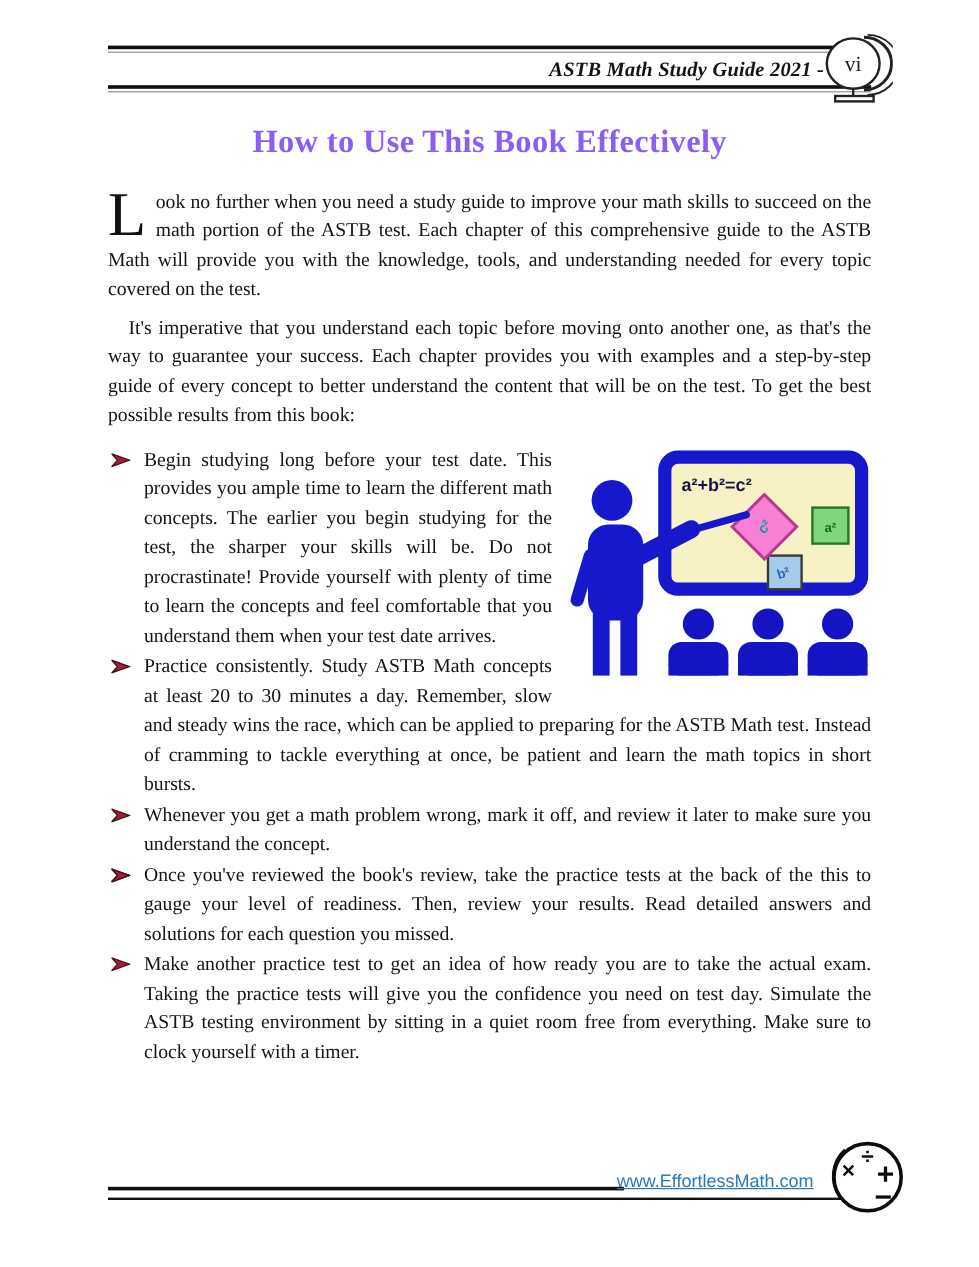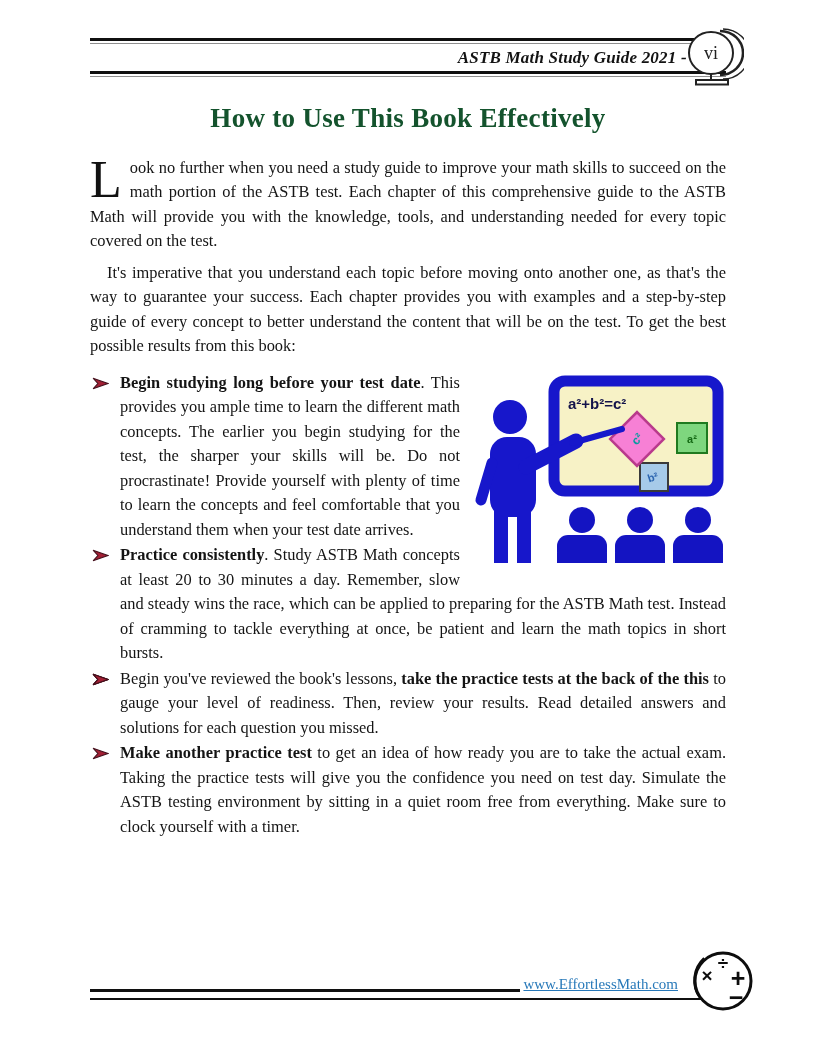--- a/index.html
+++ b/index.html
@@ -29,21 +29,21 @@
   }
   .page-badge text {
     font-family:"Liberation Serif", serif; font-size:18px; fill:#222;
   }
 
   
   h1.page-title {
     text-align:center;
     font-size:27px;
     font-weight:bold;
-    color:#14532d;
+    color:#8b5cf6;
     margin:26px 0 22px 0;
     letter-spacing:0.3px;
   }
 
   
   .intro-p {
     font-size:16.4px; line-height:24.5px; text-align:justify;
   }
   .dropcap {
     float:left;
@@ -67,35 +67,35 @@
     padding-left:30px;
     font-size:16.4px; line-height:24.5px;
     text-align:justify;
     margin-bottom:1px;
   }
   li.tip .arrow {
     position:absolute; left:2px; top:6px;
     width:17px; height:13px;
   }
   li.tip .arrow path { fill:#a31f34; stroke:#43101c; stroke-width:1; }
-  li.tip b { font-weight:bold; }
+  li.tip b { font-weight:normal; }
 
   
   .footer {
     position:absolute; left:90px; right:76px; bottom:46px; height:30px;
   }
   .footer-line-short {
     position:absolute; left:0; top:9px; width:430px; height:2.5px; background:#101010;
   }
   .footer-line-long {
     position:absolute; left:0; top:18px; right:18px; height:2px; background:#101010;
   }
   .footer-link {
     position:absolute; right:62px; top:-4px;
-    font-family:Liberation Serif, serif;
+    font-family:Liberation Sans, sans-serif;
     font-size:15px; color:#2879b9; text-decoration:underline;
     cursor:pointer;
   }
   .footer-logo {
     position:absolute; right:-16px; top:-32px; width:66px; height:66px;
   }
   .footer-logo text { font-family:"Liberation Sans", sans-serif; font-weight:bold; fill:#0d0d0d; }
 
   
   .illu-text { font-family:"Liberation Sans", sans-serif; font-weight:bold; }
@@ -175,27 +175,27 @@
 
     <ul class="tips">
         <li class="tip"><svg viewBox="0 0 16 12" class="arrow">
             <path d="M1 1 L15 6 L1 11 L5.5 6 Z"></path>
           </svg><span><b>Begin studying long before your test date</b><span>. This provides you ample time to learn the different math concepts. The earlier you begin studying for the test, the sharper your skills will be. Do not procrastinate! Provide yourself with plenty of time to learn the concepts and feel comfortable that you understand them when your test date arrives.</span></span></li>
         <li class="tip"><svg viewBox="0 0 16 12" class="arrow">
             <path d="M1 1 L15 6 L1 11 L5.5 6 Z"></path>
           </svg><span><b>Practice consistently</b><span>. Study ASTB Math concepts at least 20 to 30 minutes a day. Remember, slow and steady wins the race, which can be applied to preparing for the ASTB Math test. Instead of cramming to tackle everything at once, be patient and learn the math topics in short bursts.</span></span></li>
         <li class="tip"><svg viewBox="0 0 16 12" class="arrow">
             <path d="M1 1 L15 6 L1 11 L5.5 6 Z"></path>
+          </svg><span><span>Whenever you get a math problem wrong, </span><b>mark it off, and review it later</b><span> to make sure you understand the concept.</span></span></li>
+        <li class="tip"><svg viewBox="0 0 16 12" class="arrow">
+            <path d="M1 1 L15 6 L1 11 L5.5 6 Z"></path>
           </svg></li>
         <li class="tip"><svg viewBox="0 0 16 12" class="arrow">
             <path d="M1 1 L15 6 L1 11 L5.5 6 Z"></path>
-          </svg></li>
-        <li class="tip"><svg viewBox="0 0 16 12" class="arrow">
-            <path d="M1 1 L15 6 L1 11 L5.5 6 Z"></path>
-          </svg><span><span>Begin you've reviewed the book's lessons, </span><b>take the practice tests at the back of the this</b><span> to gauge your level of readiness. Then, review your results. Read detailed answers and solutions for each question you missed.</span></span></li>
+          </svg><span><span>Once you've reviewed the book's review, </span><b>take the practice tests at the back of the this</b><span> to gauge your level of readiness. Then, review your results. Read detailed answers and solutions for each question you missed.</span></span></li>
         <li class="tip"><svg viewBox="0 0 16 12" class="arrow">
             <path d="M1 1 L15 6 L1 11 L5.5 6 Z"></path>
           </svg><span><b>Make another practice test</b><span> to get an idea of how ready you are to take the actual exam. Taking the practice tests will give you the confidence you need on test day. Simulate the ASTB testing environment by sitting in a quiet room free from everything. Make sure to clock yourself with a timer.</span></span></li>
       </ul>
   </div>
 
   <div class="footer">
     <div class="footer-line-short"></div>
     <div class="footer-line-long"></div>
     <a class="footer-link">www.EffortlessMath.com</a>

